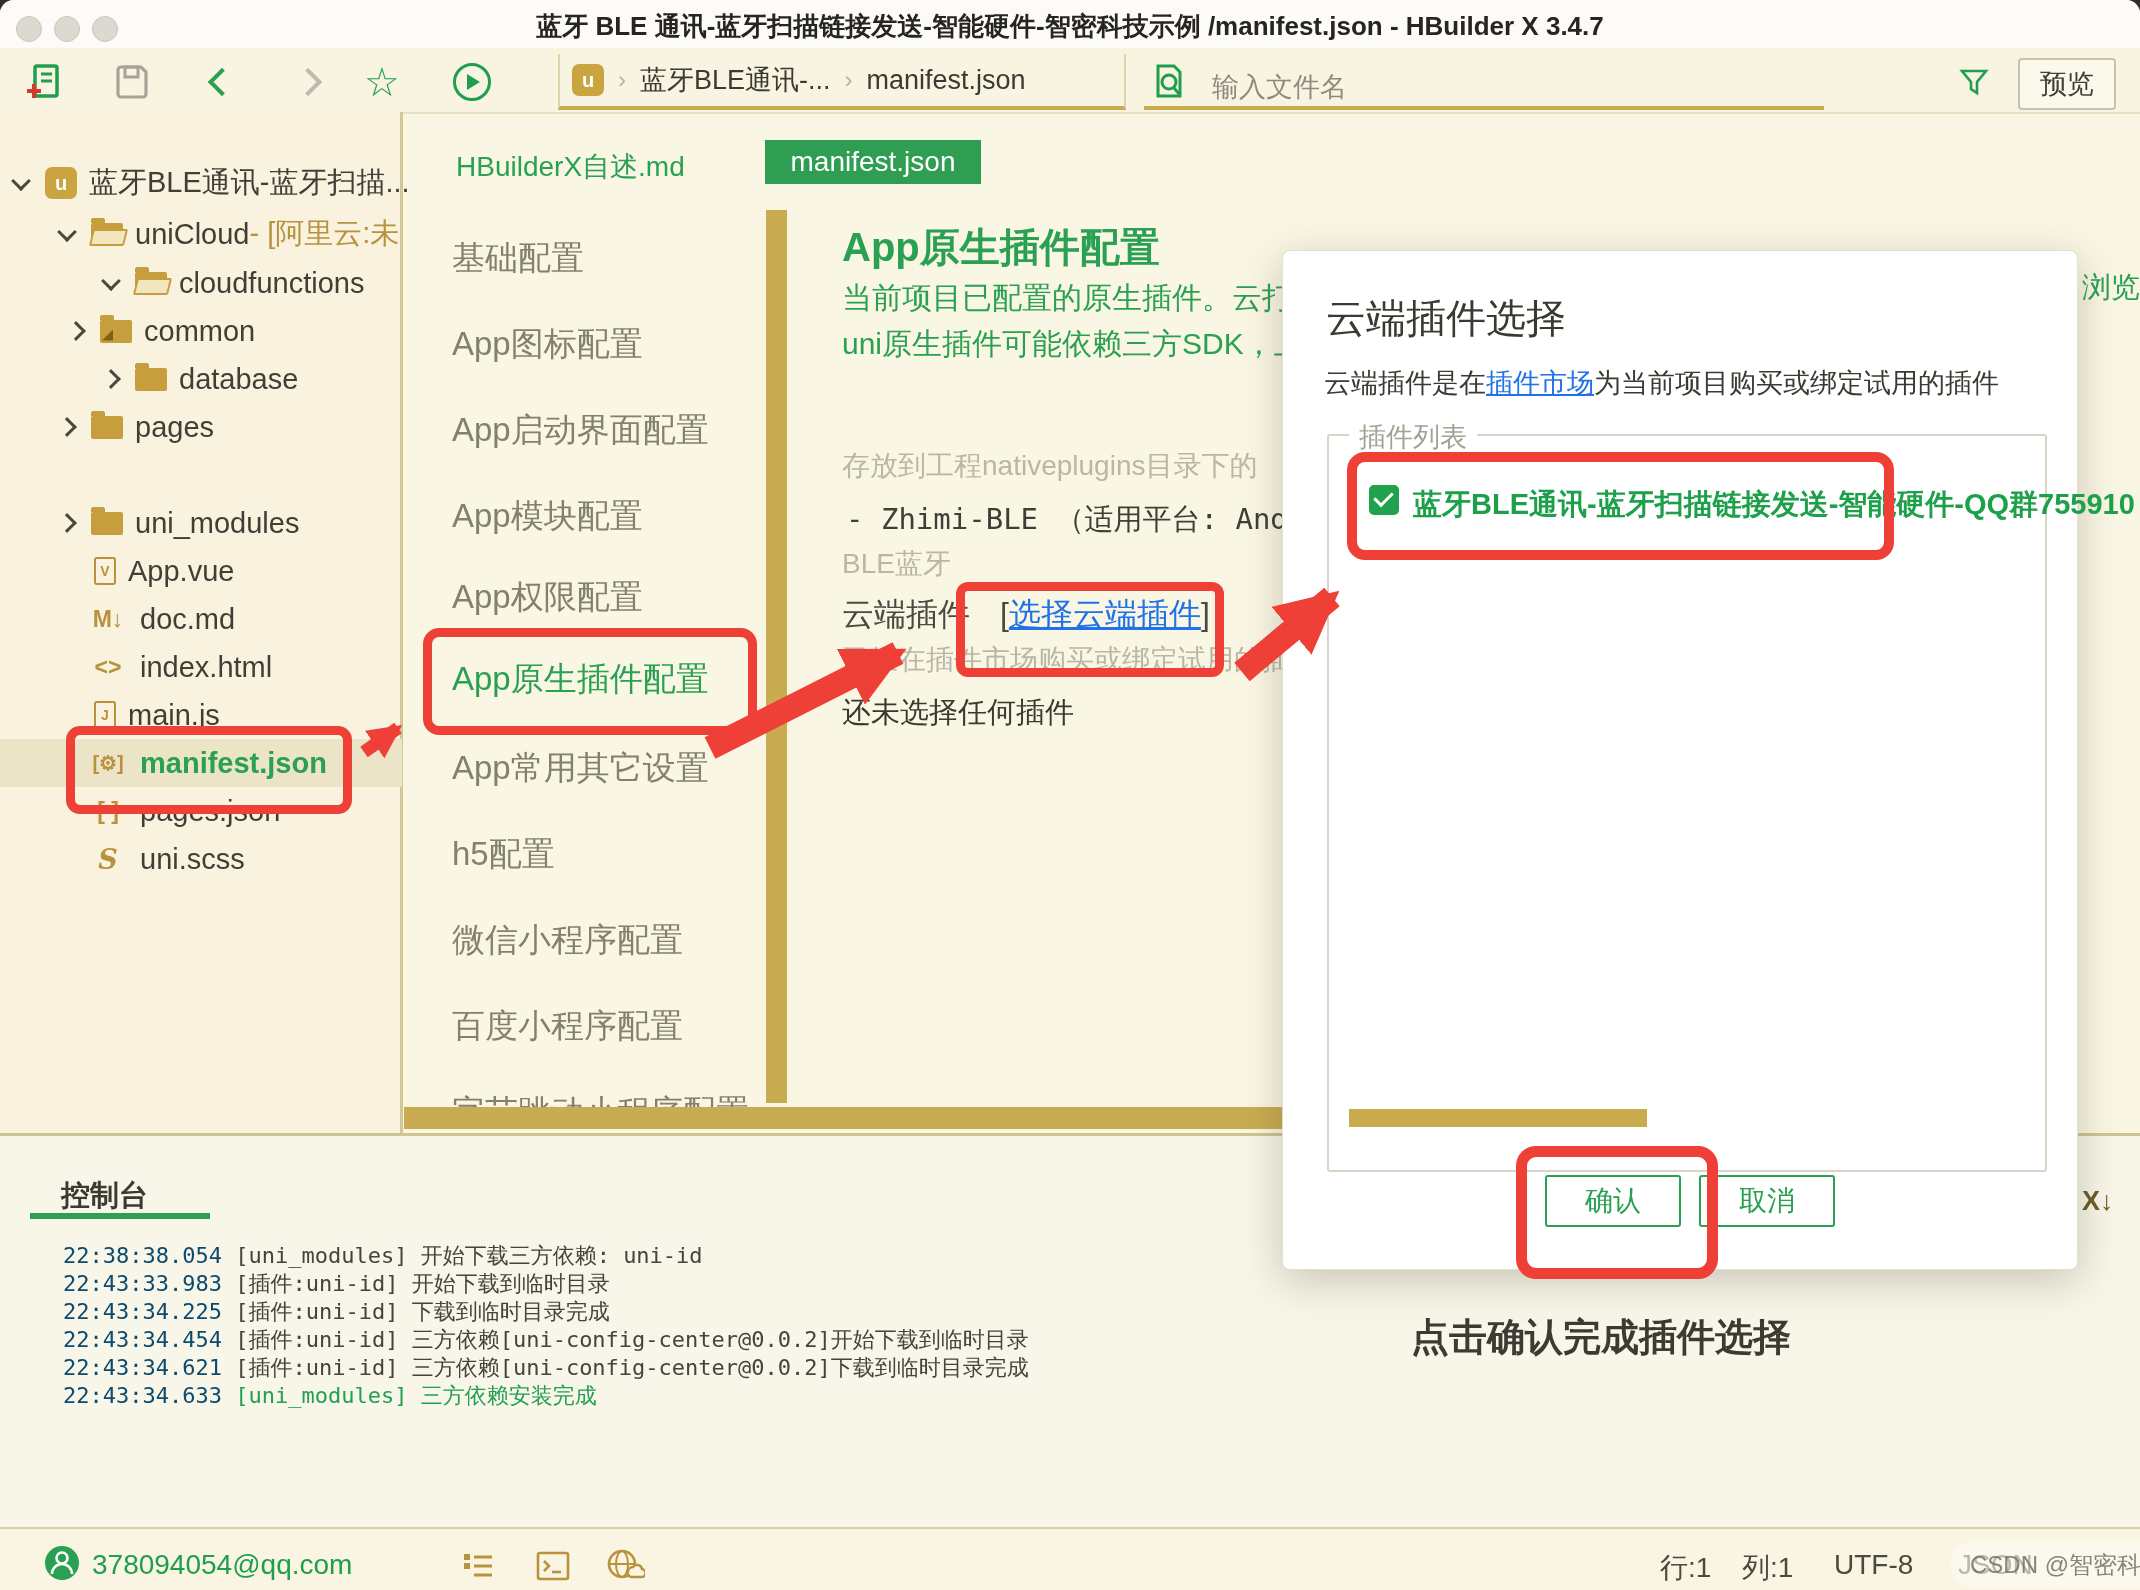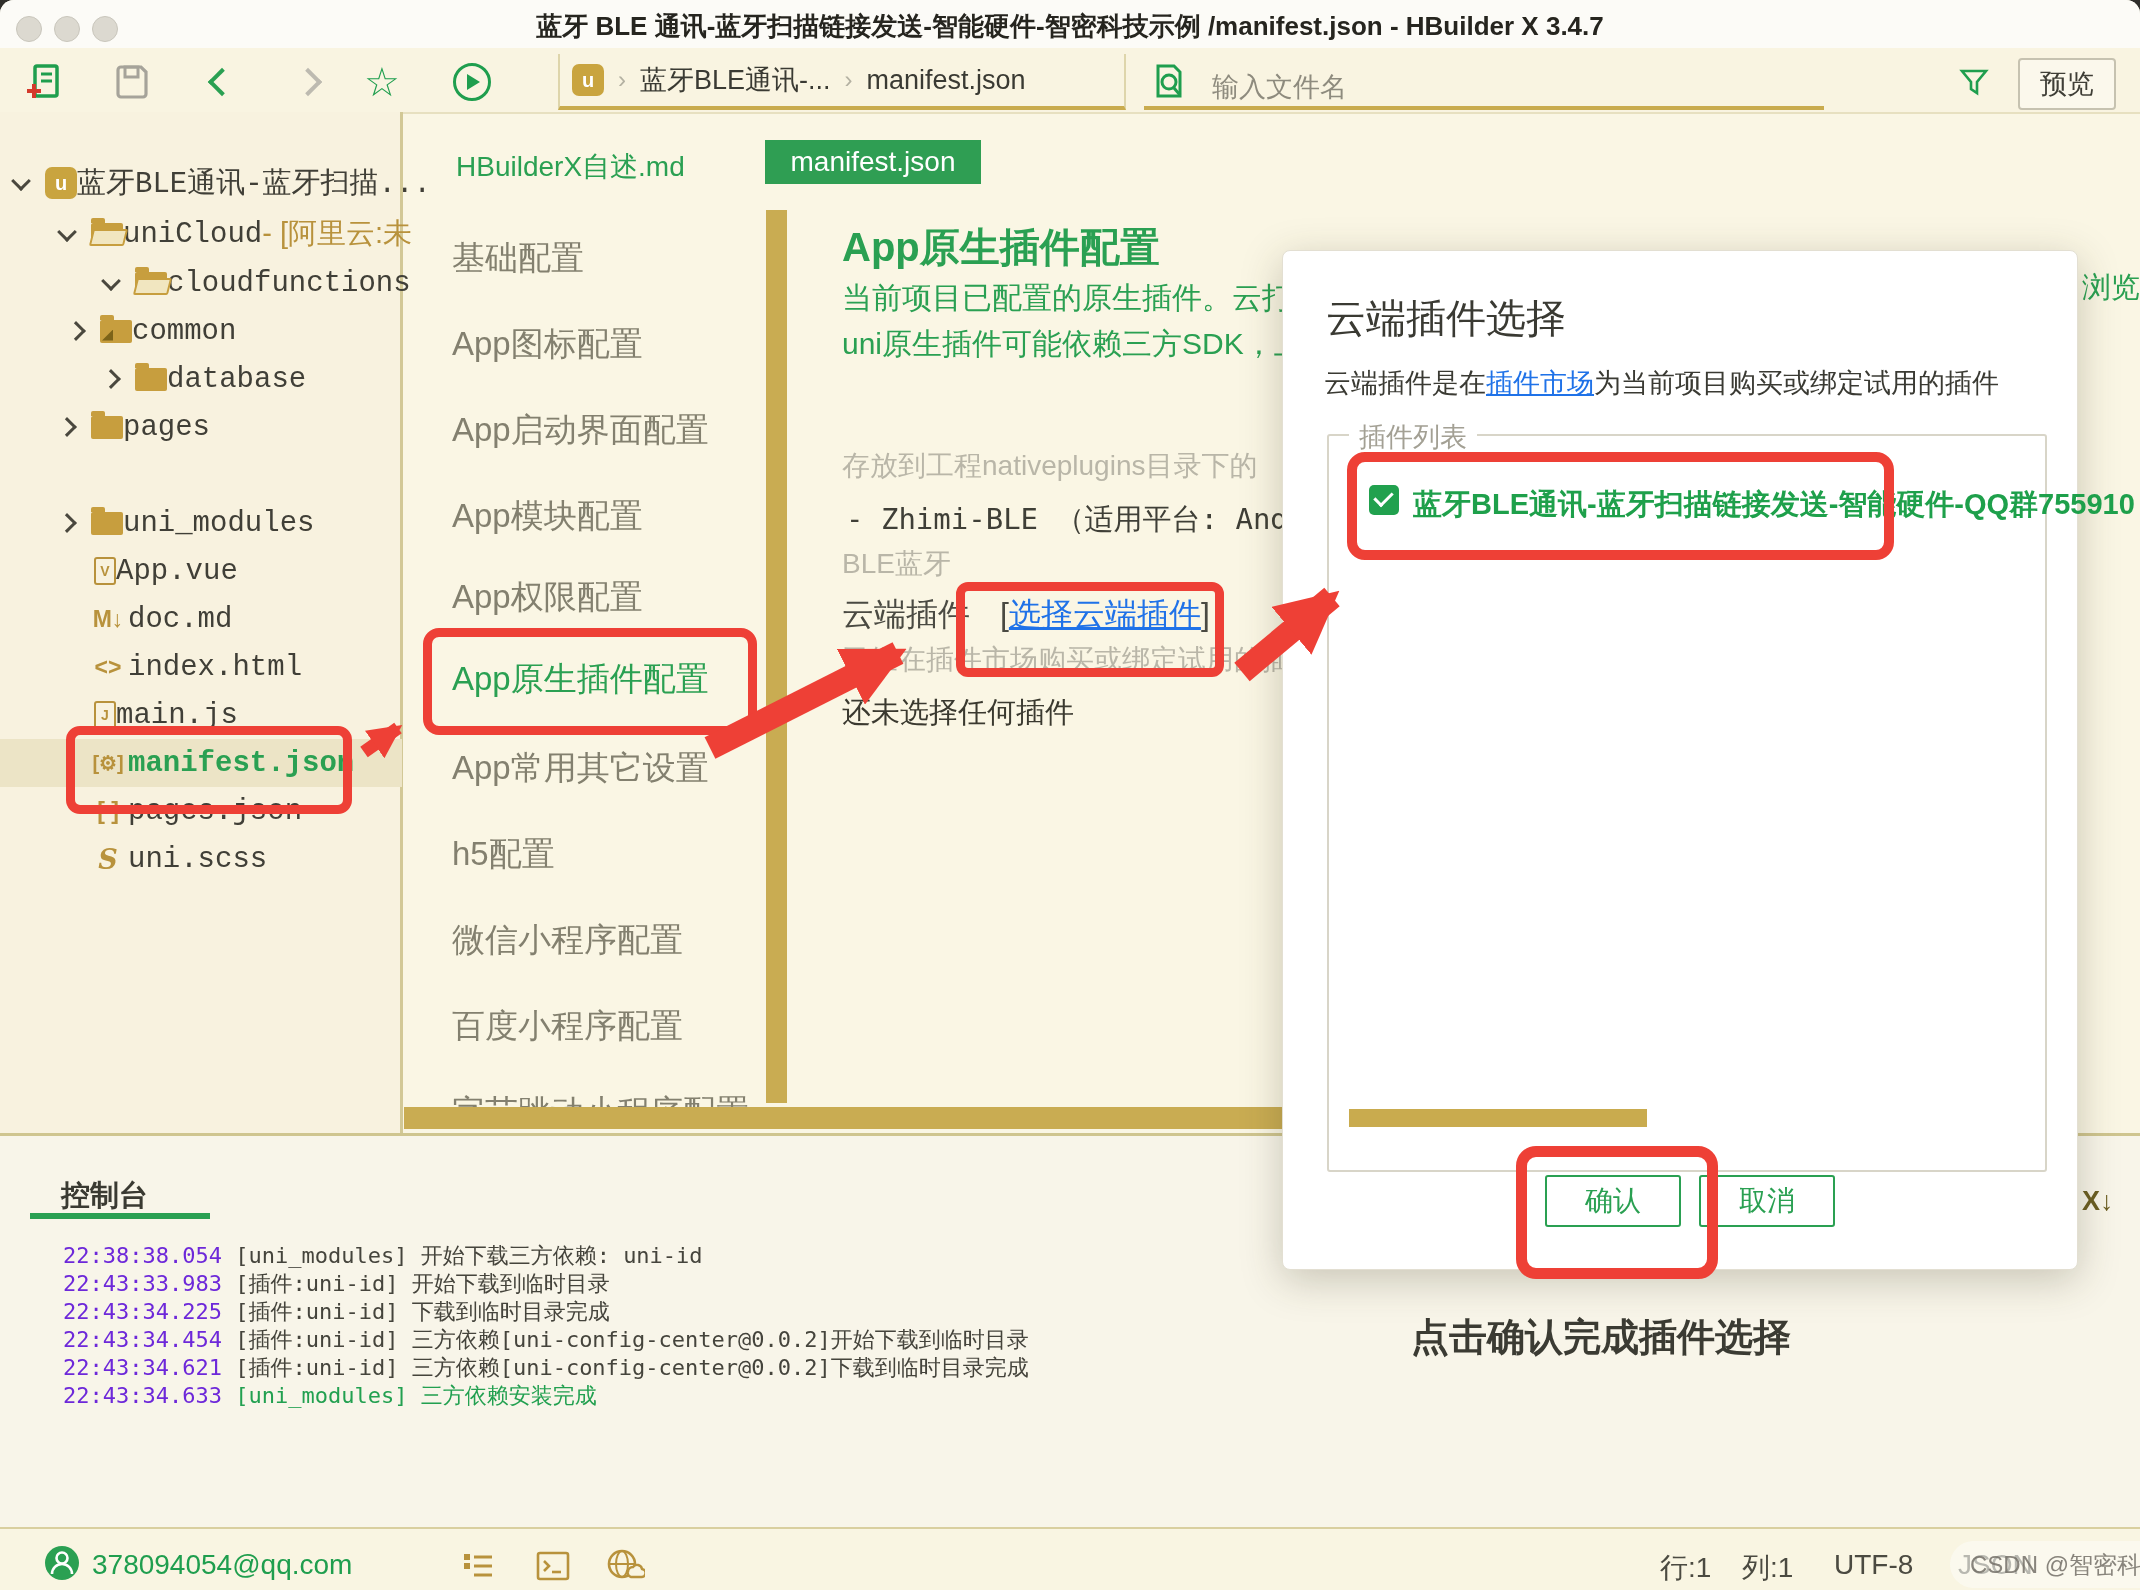--- a/index.html
+++ b/index.html
@@ -28,21 +28,21 @@
   #crumb{left:558px;top:54px;width:568px;height:56px;border-left:2px solid #ded5ab;border-right:2px solid #ded5ab;border-bottom:4px solid #c9ab4e;box-sizing:border-box;display:flex;align-items:center;gap:14px;padding-left:12px;font-size:27px;color:#3a3a33;}
   .crumbsep{color:#b4b1a2;font-size:24px;}
   .usq{width:32px;height:32px;background:#c9a43f;border-radius:7px;color:#fff;font-weight:bold;font-size:20px;display:flex;align-items:flex-end;justify-content:center;padding-bottom:4px;box-sizing:border-box;flex:none;}
   #searchline{left:1144px;top:106px;width:680px;height:4px;background:#c9ab4e;}
   #searchinput{left:1210px;top:66px;width:560px;height:40px;background:transparent;border:none;outline:none;font-size:27px;color:#5a574a;font-family:"Liberation Sans",sans-serif;}
   #searchinput::placeholder{color:#8e8b7e;}
   #previewbtn{left:2018px;top:58px;width:94px;height:48px;border:2px solid #c6c2b0;border-radius:4px;background:#fbf8ec;font-size:27px;color:#3f3e36;display:flex;align-items:center;justify-content:center;}
   
   .trow{position:absolute;left:0;width:402px;height:48px;display:flex;align-items:center;box-sizing:border-box;font-size:29px;color:#403f37;}
   .trow.sel{background:#ece4c6;}
-  .trow .lbl{margin-left:0;font-family:Liberation Mono, monospace;}
+  .trow .lbl{margin-left:12px;}
   .suffix{color:#b8923c;}
   .grn{color:#2aa052;}
   .chev{width:11px;height:11px;border-right:3px solid #4a483e;border-bottom:3px solid #4a483e;flex:none;margin-right:17px;}
   .chev.open{transform:rotate(45deg);margin-top:-5px;}
   .chev.closed{transform:rotate(-45deg);}
   .fold{position:relative;width:32px;height:23px;background:#c79e3e;border-radius:2px;flex:none;}
   .fold::before{content:"";position:absolute;top:-5px;left:0;width:14px;height:5px;background:#c79e3e;border-radius:2px 2px 0 0;}
   .fold.open::after{content:"";position:absolute;left:0px;right:-3px;bottom:0;height:13px;background:#f1e6c0;border:2px solid #c79e3e;transform:skewX(-14deg);border-radius:2px;}
   .fold .lnk{position:absolute;left:2px;bottom:2px;width:11px;height:11px;background:#7c6318;clip-path:polygon(0 100%,100% 0,100% 100%);}
   .fdoc{width:22px;height:28px;border:2.5px solid #b8923c;border-radius:3px;color:#b8923c;font-size:14px;font-weight:bold;display:flex;align-items:center;justify-content:center;flex:none;box-sizing:border-box;}
@@ -72,21 +72,21 @@
   #modal-scrollbar{position:absolute;left:66px;top:858px;width:298px;height:18px;background:#c9ab4e;}
   .mbtn{position:absolute;width:136px;height:52px;border:2px solid #2aa052;border-radius:3px;background:#fff;color:#2aa052;font-size:28px;display:flex;align-items:center;justify-content:center;box-sizing:border-box;}
   
   .rbox{position:absolute;border:9px solid #ee4036;border-radius:14px;pointer-events:none;}
   #caption{left:1411px;top:1312px;font-size:38px;font-weight:bold;color:#3b3b33;}
   #arrows{left:0;top:0;z-index:40;pointer-events:none;}
   
   #console-tab{left:61px;top:1176px;font-size:29px;font-weight:bold;color:#3a3a32;}
   #console-underline{left:30px;top:1213px;width:180px;height:6px;background:#2aa052;}
   #loglines{left:63px;top:1242px;font-family:"DejaVu Sans Mono",monospace;font-size:22px;line-height:28px;white-space:nowrap;}
-  .lt{color:#6d28d9;}
+  .lt{color:#0c4a6e;}
   .lm{color:#45443c;}
   .lg{color:#22a050;}
   #collapse-ico{left:2082px;top:1186px;font-size:27px;font-weight:bold;color:#6b5e22;}
   
   #account{left:92px;top:1549px;font-size:28px;color:#1f9e4e;}
   .sbtxt{position:absolute;top:1549px;font-size:28px;color:#4b4a41;}
   #watermark{left:1950px;top:1541px;width:190px;height:47px;background:rgba(252,251,246,.62);border-radius:24px 0 0 24px;z-index:45;display:flex;align-items:center;gap:6px;padding-left:14px;box-sizing:border-box;font-size:24px;color:rgba(115,112,103,.85);white-space:nowrap;}
   #browse-frag{left:2082px;top:268px;width:58px;overflow:hidden;font-size:29px;white-space:nowrap;}
 </style>
 </head>

